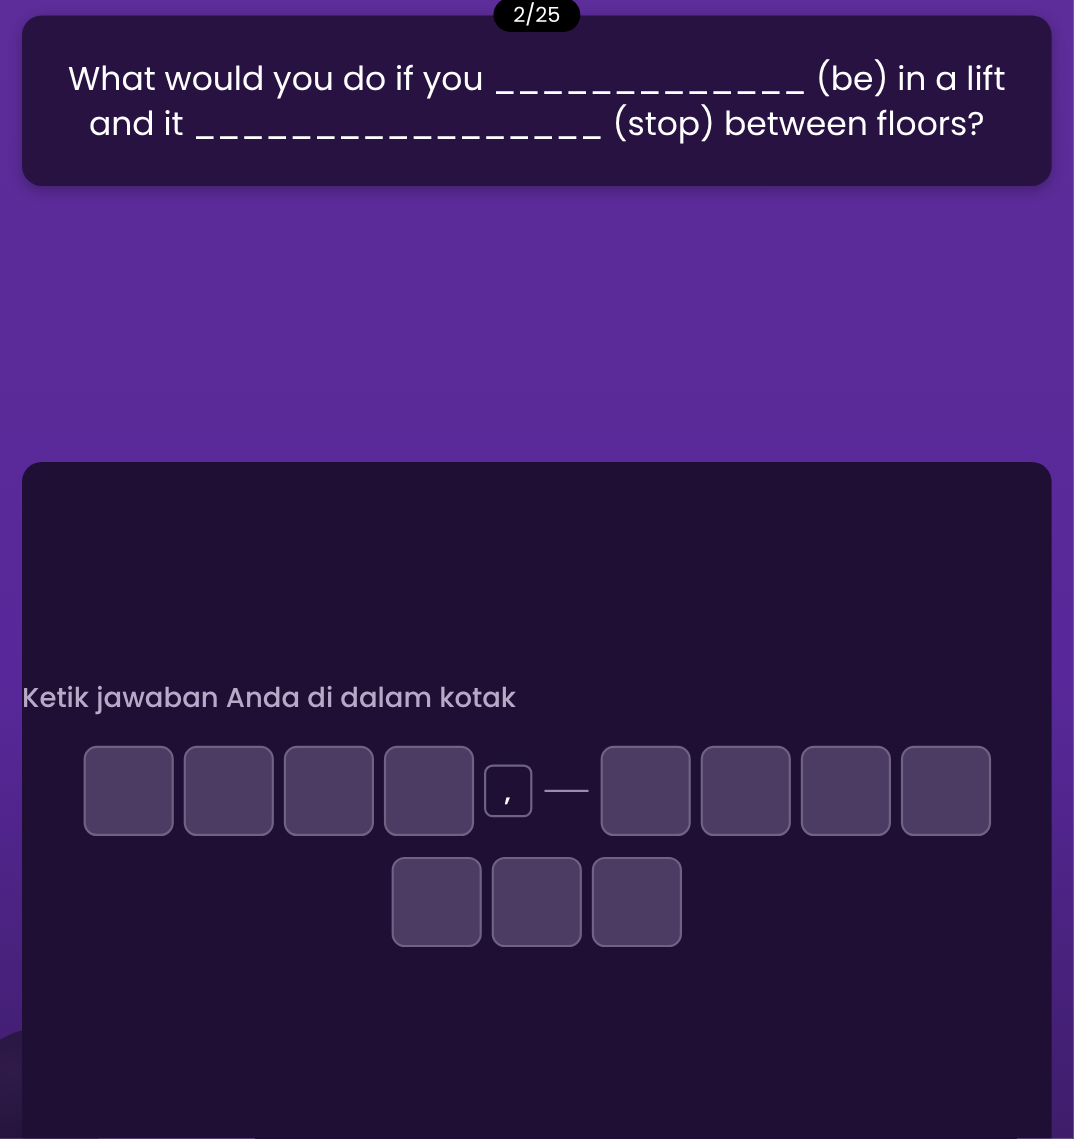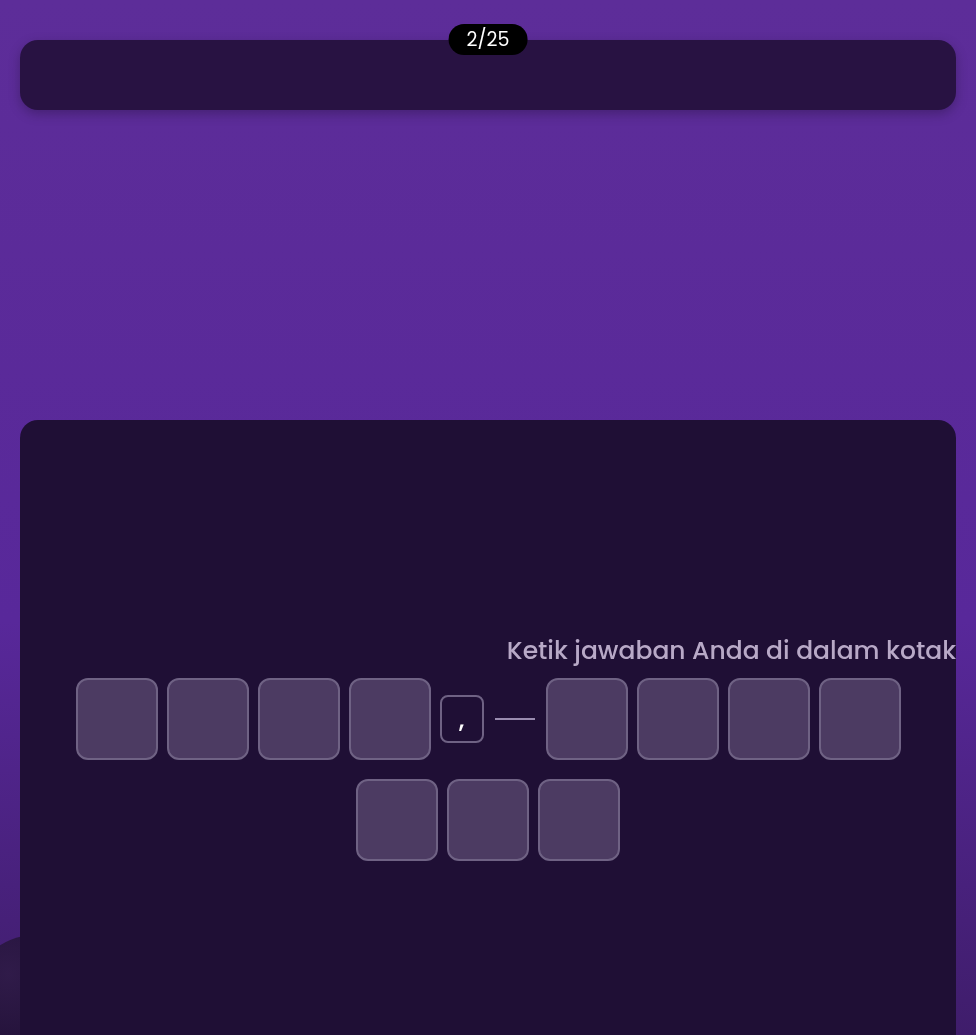--- a/index.html
+++ b/index.html
@@ -25,21 +25,20 @@
   .q-card{
     position:absolute;
     left:20px;
     right:20px;
     top:14px;
     background:var(--card-top);
     border-radius:18px;
     padding:34px 22px 36px 22px;
     color:var(--text);
     box-shadow:0 4px 12px rgba(0,0,0,.25);
-    margin-top:26px;
   }
   .q-title{
     font-weight:700;
     font-size:31px;
     text-align:center;
     line-height:1.2;
     letter-spacing:.3px;
   }
   .q-body{
     font-weight:400;
@@ -68,23 +67,23 @@
     position:absolute;
     left:20px;
     right:20px;
     top:420px;
     bottom:0;
     background:var(--panel-dark);
     border-radius:18px 18px 0 0;
   }
   .prompt{
     position:absolute;
-    top:212px;
+    top:196px;
     left:0;right:0;
-    text-align:right;
+    text-align:left;
     color:var(--muted);
     font-size:25px;
     font-weight:500;
   }
 
   .boxes{
     position:absolute;
     top:258px;
     left:0;right:0;
     display:flex;
@@ -145,20 +144,21 @@
 </style>
 </head>
 <body>
 
 <div class="deco"></div>
 
 <div class="q-card">
   <div class="pill">
     <span>2/25</span>
   </div>
+  <div class="q-body">What would you do if you _____________ (be) in a lift and it _________________ (stop) between floors?</div>
 </div>
 
 <div class="panel">
   <div class="prompt">Ketik jawaban Anda di dalam kotak</div>
 
   <div class="boxes">
     <div class="bx"></div>
     <div class="bx"></div>
     <div class="bx"></div>
     <div class="bx"></div>

